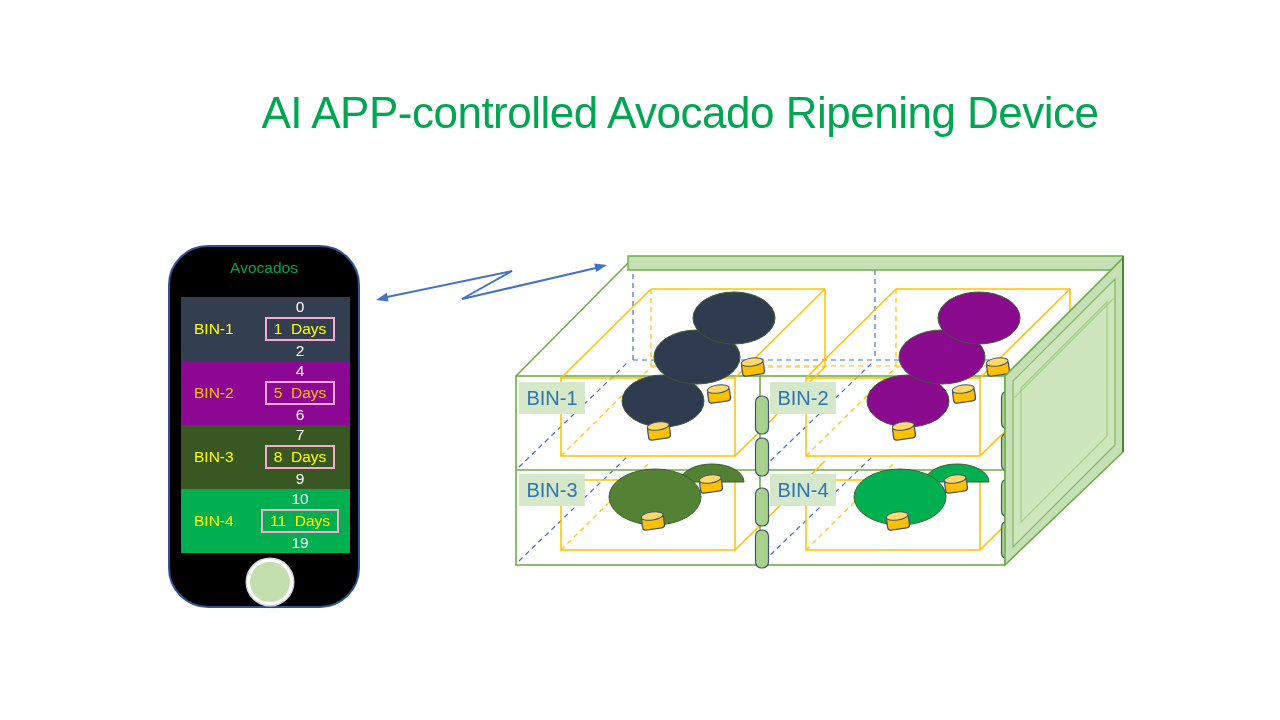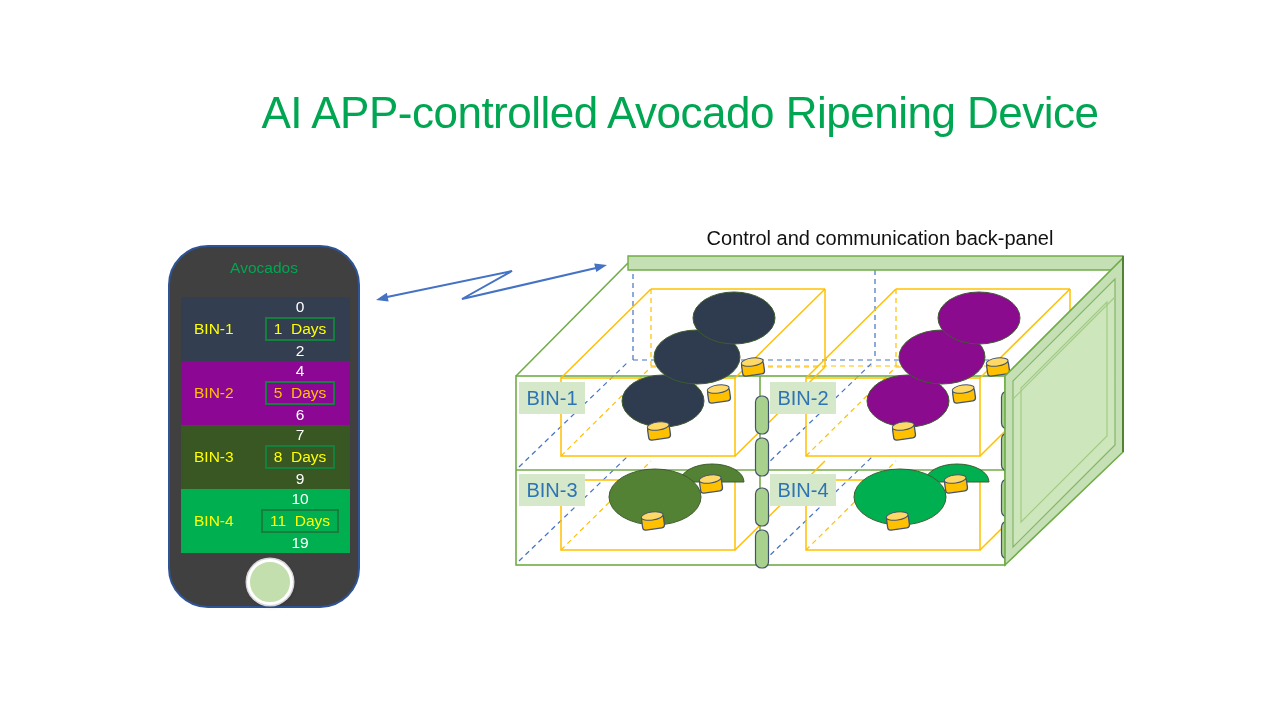--- a/index.html
+++ b/index.html
@@ -8,29 +8,29 @@
 
   
   .slide-title{position:absolute;left:120px;top:80px;width:1120px;text-align:center;
                font-size:44px;font-weight:400;color:#00A651;letter-spacing:-.5px;}
   .device-caption{position:absolute;left:630px;top:219px;width:500px;text-align:center;
                   font-size:20px;color:#111;}
   .slide-footer{position:absolute;left:33px;top:677px;font-size:20px;font-style:italic;color:#767171;}
 
   
   .phone{position:absolute;left:168px;top:237px;width:192px;height:363px;box-sizing:border-box;
-         border:2px solid #2F5496;border-radius:40px;background:#404040;}
+         border:2px solid #2F5496;border-radius:40px;background:#000000;}
   .phone-header{padding-top:10px;text-align:center;color:#00A651;font-size:15.5px;line-height:1.4;}
   .schedule{position:absolute;left:11px;top:50px;width:169px;}
   .sched-row{height:64px;display:flex;align-items:center;}
   .bin-label{width:62px;padding-left:13px;font-size:15.5px;}
   .bin-vals{flex:1;display:flex;flex-direction:column;align-items:center;gap:1px;
             font-size:15.5px;line-height:1.15;padding-right:6px;}
   .num{color:#fff;}
-  .days-box{border:2px solid #15803d;padding:0 7px;white-space:pre;line-height:1.3;}
+  .days-box{border:2px solid #f9a8d4;padding:0 7px;white-space:pre;line-height:1.3;}
   .home-button{position:absolute;left:77px;top:312px;width:40px;height:40px;border-radius:50%;
                background:#C3DFAD;border:3px solid #fff;
                box-shadow:0 0 0 1.5px #d7d7d7, 1px 2px 4px rgba(0,0,0,.18);}
 
   svg text.bin-tag{font-family:"Liberation Sans",sans-serif;font-size:20px;fill:#2E74B5;}
 </style>
 </head>
 <body>
 
 <div id="stage">
@@ -205,15 +205,14 @@
         <rect x="770" y="466" width="66" height="32" fill="#D5E8C9"></rect>
         <text x="803" y="489" text-anchor="middle" class="bin-tag">BIN-4</text>
       </g>
       <g>
         <polyline points="387,289 512,263 462,291 596,260" fill="none" stroke="#4472C4" stroke-width="2"></polyline>
         <polygon points="376,292 386.8,284.8 388.6,293.6" fill="#4472C4" stroke="none" stroke-width="1.5"></polygon>
         <polygon points="607,257 596.3,264.1 594.2,255.4" fill="#4472C4" stroke="none" stroke-width="1.5"></polygon>
       </g>
     </svg>
 
-  <div class="device-caption">Control and communication back-panel</div>
 
 </div>
 
 </body></html>

